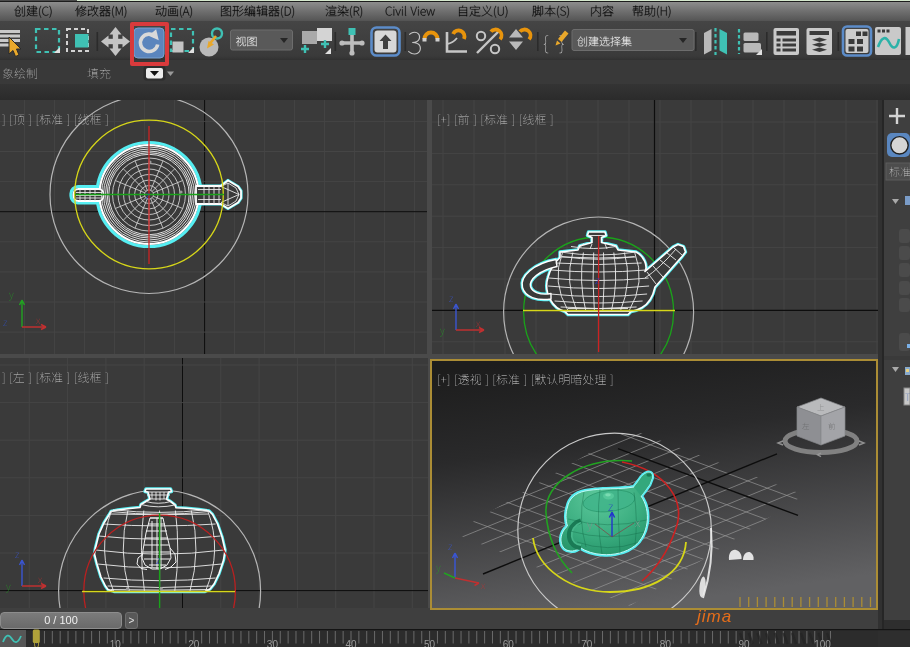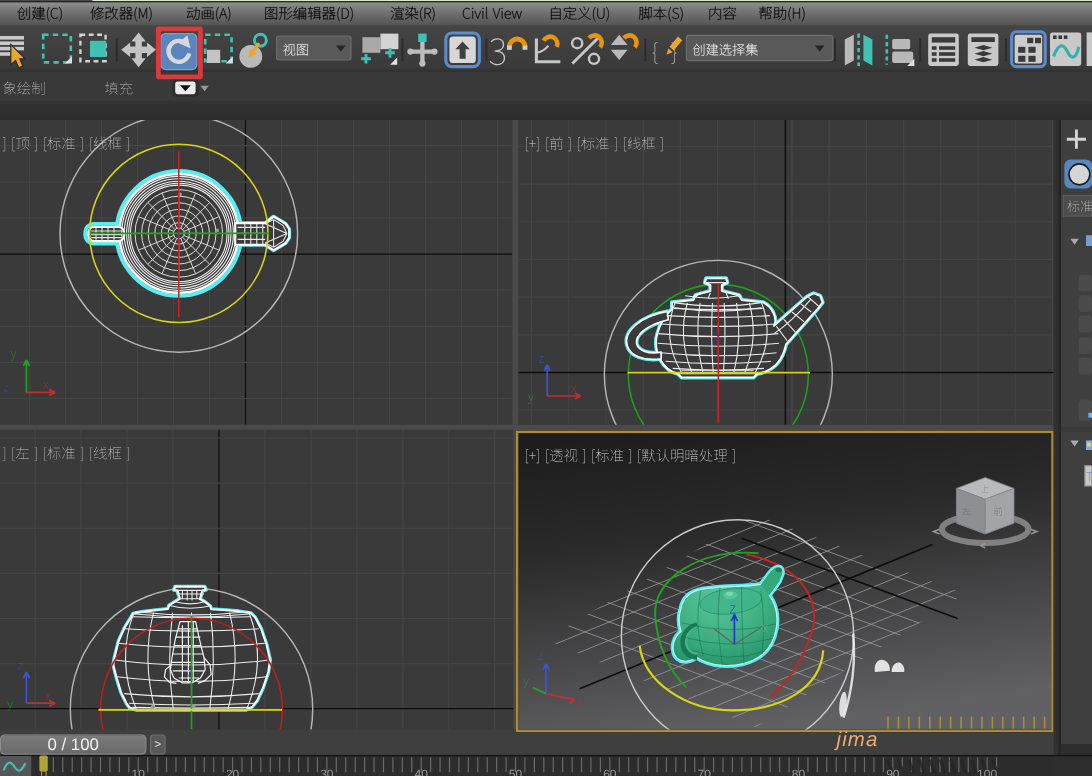--- a/index.html
+++ b/index.html
@@ -448,24 +448,24 @@
       <rect x="23" y="244" width="3" height="4" fill="#7ab0e8"></rect>
       <rect x="0" y="256" width="26" height="4" fill="#3a3a3a"></rect>
       <path d="M8,267 L15,267 L11.5,272 Z" fill="#aaaaaa"></path>
       <rect x="21" y="267" width="5" height="8" fill="#88aacc"></rect>
       <rect x="22" y="269" width="3" height="3" fill="#e8d080"></rect>
       <rect x="20" y="288" width="6" height="17" fill="#c8c8c8" stroke="#8a8a8a" stroke-width="1"></rect>
       <path d="M23.67 301.0V294.07H21.33V293.74H26.4V294.07H24.06V301.0Z" fill="#4a6ab0"></path>
     </svg>
 <div class="a" style="left:884px;top:620px;width:26px;height:27px;background:#2e2e2e;"></div>
 <div class="a" style="left:0;top:608px;width:430px;height:21px;background:#3f3f3f;"></div>
-<div class="a" style="left:0;top:612px;width:122px;height:17px;background:linear-gradient(#7b7b7b,#6a6a6a);border:1px solid #8d8d8d;border-radius:4px;color:#f0f0f0;font-size:14px;line-height:15px;text-align:center;">0 / 100</div>
+<div class="a" style="left:0;top:612px;width:122px;height:17px;background:linear-gradient(#7b7b7b,#6a6a6a);border:1px solid #8d8d8d;border-radius:4px;color:#f0f0f0;font-size:11px;line-height:15px;text-align:center;">0 / 100</div>
 <div class="a" style="left:125px;top:612px;width:13px;height:17px;background:#585858;border:1px solid #6e6e6e;border-radius:3px;color:#e0e0e0;font-size:10px;line-height:15px;text-align:center;">&gt;</div>
 <div class="a" style="left:430px;top:610px;width:448px;height:19px;background:#3f3f3f;"></div>
-<div class="a" style="left:697px;top:607px;width:60px;height:22px;color:#fdba74;opacity:0.9;font-size:17px;font-style:italic;font-weight:normal;letter-spacing:1px;">jima</div>
+<div class="a" style="left:697px;top:607px;width:60px;height:22px;color:#f97316;opacity:0.9;font-size:17px;font-style:italic;font-weight:normal;letter-spacing:1px;">jima</div>
 <svg class="a" style="left:0;top:629px" width="910" height="19" viewBox="0 0 910 19">
       <rect width="910" height="19" fill="#2c2c2c"></rect>
       <rect x="878" y="0" width="32" height="19" fill="#2e2e2e"></rect>
       <rect width="910" height="1.2" fill="#141414"></rect>
       <rect x="0" y="1" width="26" height="18" fill="#565656"></rect>
       <path d="M3,13 C6,5 9,5 12,10 C15,15 18,14 21,7" fill="none" stroke="#3fc1b4" stroke-width="1.8"></path>
       <path d="M36.60,2 V14.5 M44.46,2 V14.5 M52.32,2 V14.5 M60.18,2 V14.5 M68.04,2 V14.5 M75.90,2 V14.5 M83.76,2 V14.5 M91.62,2 V14.5 M99.48,2 V14.5 M107.34,2 V14.5 M115.20,2 V14.5 M123.06,2 V14.5 M130.92,2 V14.5 M138.78,2 V14.5 M146.64,2 V14.5 M154.50,2 V14.5 M162.36,2 V14.5 M170.22,2 V14.5 M178.08,2 V14.5 M185.94,2 V14.5 M193.80,2 V14.5 M201.66,2 V14.5 M209.52,2 V14.5 M217.38,2 V14.5 M225.24,2 V14.5 M233.10,2 V14.5 M240.96,2 V14.5 M248.82,2 V14.5 M256.68,2 V14.5 M264.54,2 V14.5 M272.40,2 V14.5 M280.26,2 V14.5 M288.12,2 V14.5 M295.98,2 V14.5 M303.84,2 V14.5 M311.70,2 V14.5 M319.56,2 V14.5 M327.42,2 V14.5 M335.28,2 V14.5 M343.14,2 V14.5 M351.00,2 V14.5 M358.86,2 V14.5 M366.72,2 V14.5 M374.58,2 V14.5 M382.44,2 V14.5 M390.30,2 V14.5 M398.16,2 V14.5 M406.02,2 V14.5 M413.88,2 V14.5 M421.74,2 V14.5 M429.60,2 V14.5 M437.46,2 V14.5 M445.32,2 V14.5 M453.18,2 V14.5 M461.04,2 V14.5 M468.90,2 V14.5 M476.76,2 V14.5 M484.62,2 V14.5 M492.48,2 V14.5 M500.34,2 V14.5 M508.20,2 V14.5 M516.06,2 V14.5 M523.92,2 V14.5 M531.78,2 V14.5 M539.64,2 V14.5 M547.50,2 V14.5 M555.36,2 V14.5 M563.22,2 V14.5 M571.08,2 V14.5 M578.94,2 V14.5 M586.80,2 V14.5 M594.66,2 V14.5 M602.52,2 V14.5 M610.38,2 V14.5 M618.24,2 V14.5 M626.10,2 V14.5 M633.96,2 V14.5 M641.82,2 V14.5 M649.68,2 V14.5 M657.54,2 V14.5 M665.40,2 V14.5 M673.26,2 V14.5 M681.12,2 V14.5 M688.98,2 V14.5 M696.84,2 V14.5 M704.70,2 V14.5 M712.56,2 V14.5 M720.42,2 V14.5 M728.28,2 V14.5 M736.14,2 V14.5 M744.00,2 V14.5 M751.86,2 V14.5 M759.72,2 V14.5 M767.58,2 V14.5 M775.44,2 V14.5 M783.30,2 V14.5 M791.16,2 V14.5 M799.02,2 V14.5 M806.88,2 V14.5 M814.74,2 V14.5 M822.60,2 V14.5 M830.46,2 V14.5" stroke="#6b6b6b" stroke-width="1" fill="none"></path>
       <line x1="740.0" y1="4" x2="744.0" y2="15" stroke="#242424" stroke-width="2.4" opacity="0.75"></line>
       <line x1="748.7" y1="4" x2="752.7" y2="15" stroke="#242424" stroke-width="2.4" opacity="0.75"></line>
       <line x1="757.4" y1="4" x2="761.4" y2="15" stroke="#242424" stroke-width="2.4" opacity="0.75"></line>

